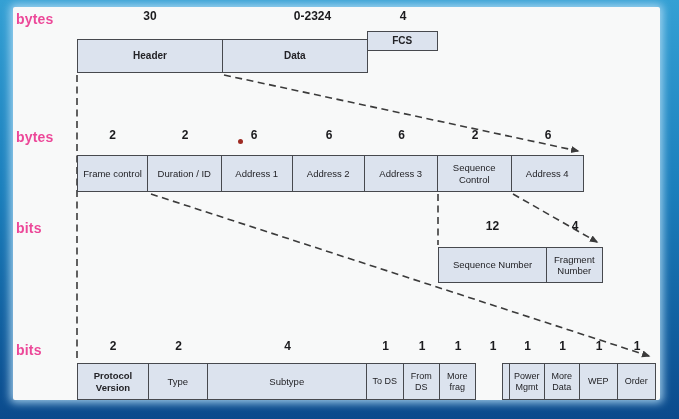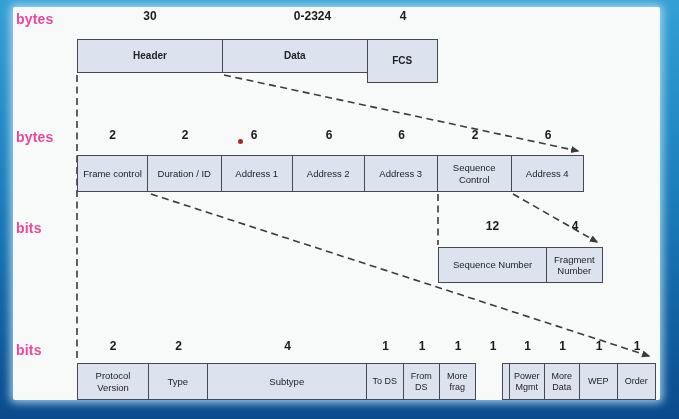--- a/index.html
+++ b/index.html
@@ -57,21 +57,21 @@
 
 <div>
   <div class="unit-label" style="left:16px;top:11px;">bytes</div>
 
   <div class="size-label" style="left:77px;top:9px;width:146px;">30</div>
   <div class="size-label" style="left:240px;top:9px;width:145px;">0-2324</div>
   <div class="size-label" style="left:368px;top:9px;width:70px;">4</div>
 
   <div class="cell bold" style="left:77px;top:39px;width:146px;height:34px;">Header</div>
   <div class="cell bold" style="left:221.5px;top:39px;width:146.5px;height:34px;">Data</div>
-  <div class="cell bold" style="left:366.5px;top:39px;width:71.5px;height:44px;">FCS</div>
+  <div class="cell bold" style="left:366.5px;top:31px;width:71.5px;height:20px;">FCS</div>
 </div>
 
 <div>
   <div class="unit-label" style="left:16px;top:129px;">bytes</div>
 
   <div class="size-label" style="left:77px;top:128px;width:71px;">2</div>
   <div class="size-label" style="left:148px;top:128px;width:74px;">2</div>
   <div class="size-label" style="left:222px;top:128px;width:64px;">6</div>
   <div class="size-label" style="left:293px;top:128px;width:72px;">6</div>
   <div class="size-label" style="left:365px;top:128px;width:73px;">6</div>
@@ -107,21 +107,21 @@
   <div class="size-label" style="left:208px;top:339px;width:159px;">4</div>
   <div class="size-label" style="left:367px;top:339px;width:37px;">1</div>
   <div class="size-label" style="left:404px;top:339px;width:36px;">1</div>
   <div class="size-label" style="left:440px;top:339px;width:36px;">1</div>
   <div class="size-label" style="left:476px;top:339px;width:34px;">1</div>
   <div class="size-label" style="left:510px;top:339px;width:35px;">1</div>
   <div class="size-label" style="left:545px;top:339px;width:35px;">1</div>
   <div class="size-label" style="left:580px;top:339px;width:38px;">1</div>
   <div class="size-label" style="left:618px;top:339px;width:38px;">1</div>
 
-  <div class="cell" style="left:77px;top:363px;width:72px;height:37px;">Protocol Version</div>
+  <div class="cell" style="left:77px;top:363px;width:72px;height:37px;font-weight:bold;">Protocol Version</div>
   <div class="cell" style="left:147.5px;top:363px;width:60.5px;height:37px;">Type</div>
   <div class="cell" style="left:206.5px;top:363px;width:160.5px;height:37px;">Subtype</div>
   <div class="cell small" style="left:365.5px;top:363px;width:38.5px;height:37px;">To DS</div>
   <div class="cell small" style="left:402.5px;top:363px;width:37.5px;height:37px;">From DS</div>
   <div class="cell small" style="left:438.5px;top:363px;width:37.5px;height:37px;">More frag</div>
   <div class="cell small" style="left:474.5px;top:363px;width:35.5px;height:37px;margin-left:27px;">Retry</div>
   <div class="cell small" style="left:508.5px;top:363px;width:36.5px;height:37px;">Power Mgmt</div>
   <div class="cell small" style="left:543.5px;top:363px;width:36.5px;height:37px;">More Data</div>
   <div class="cell small" style="left:578.5px;top:363px;width:39.5px;height:37px;">WEP</div>
   <div class="cell small" style="left:616.5px;top:363px;width:39.5px;height:37px;">Order</div>

